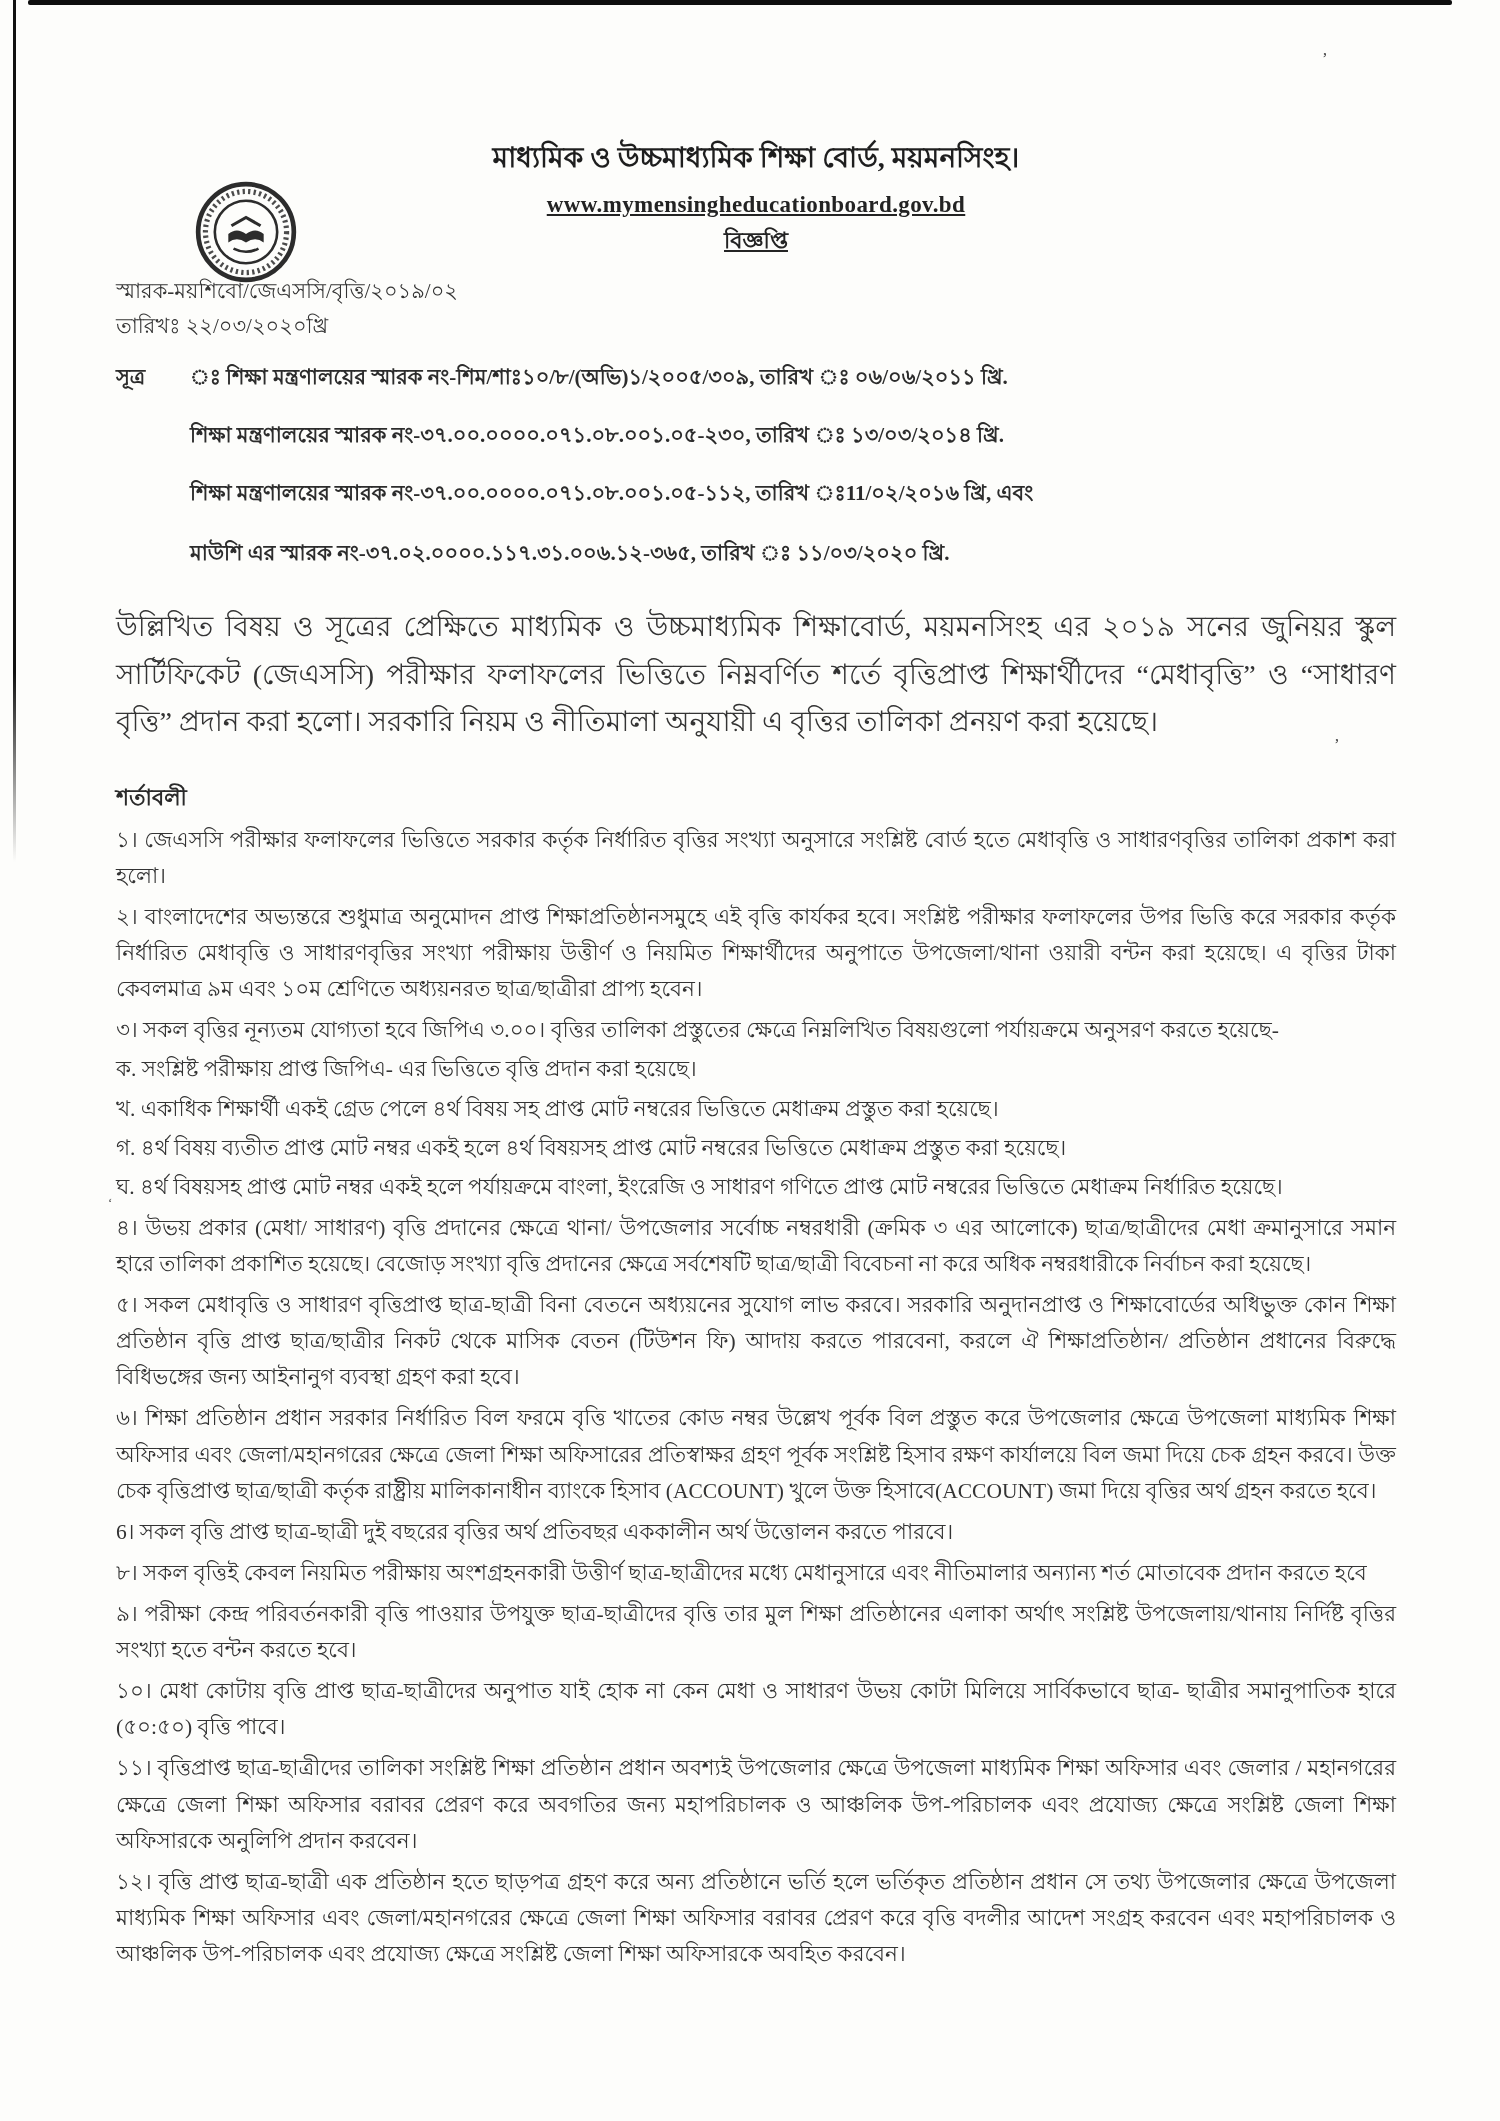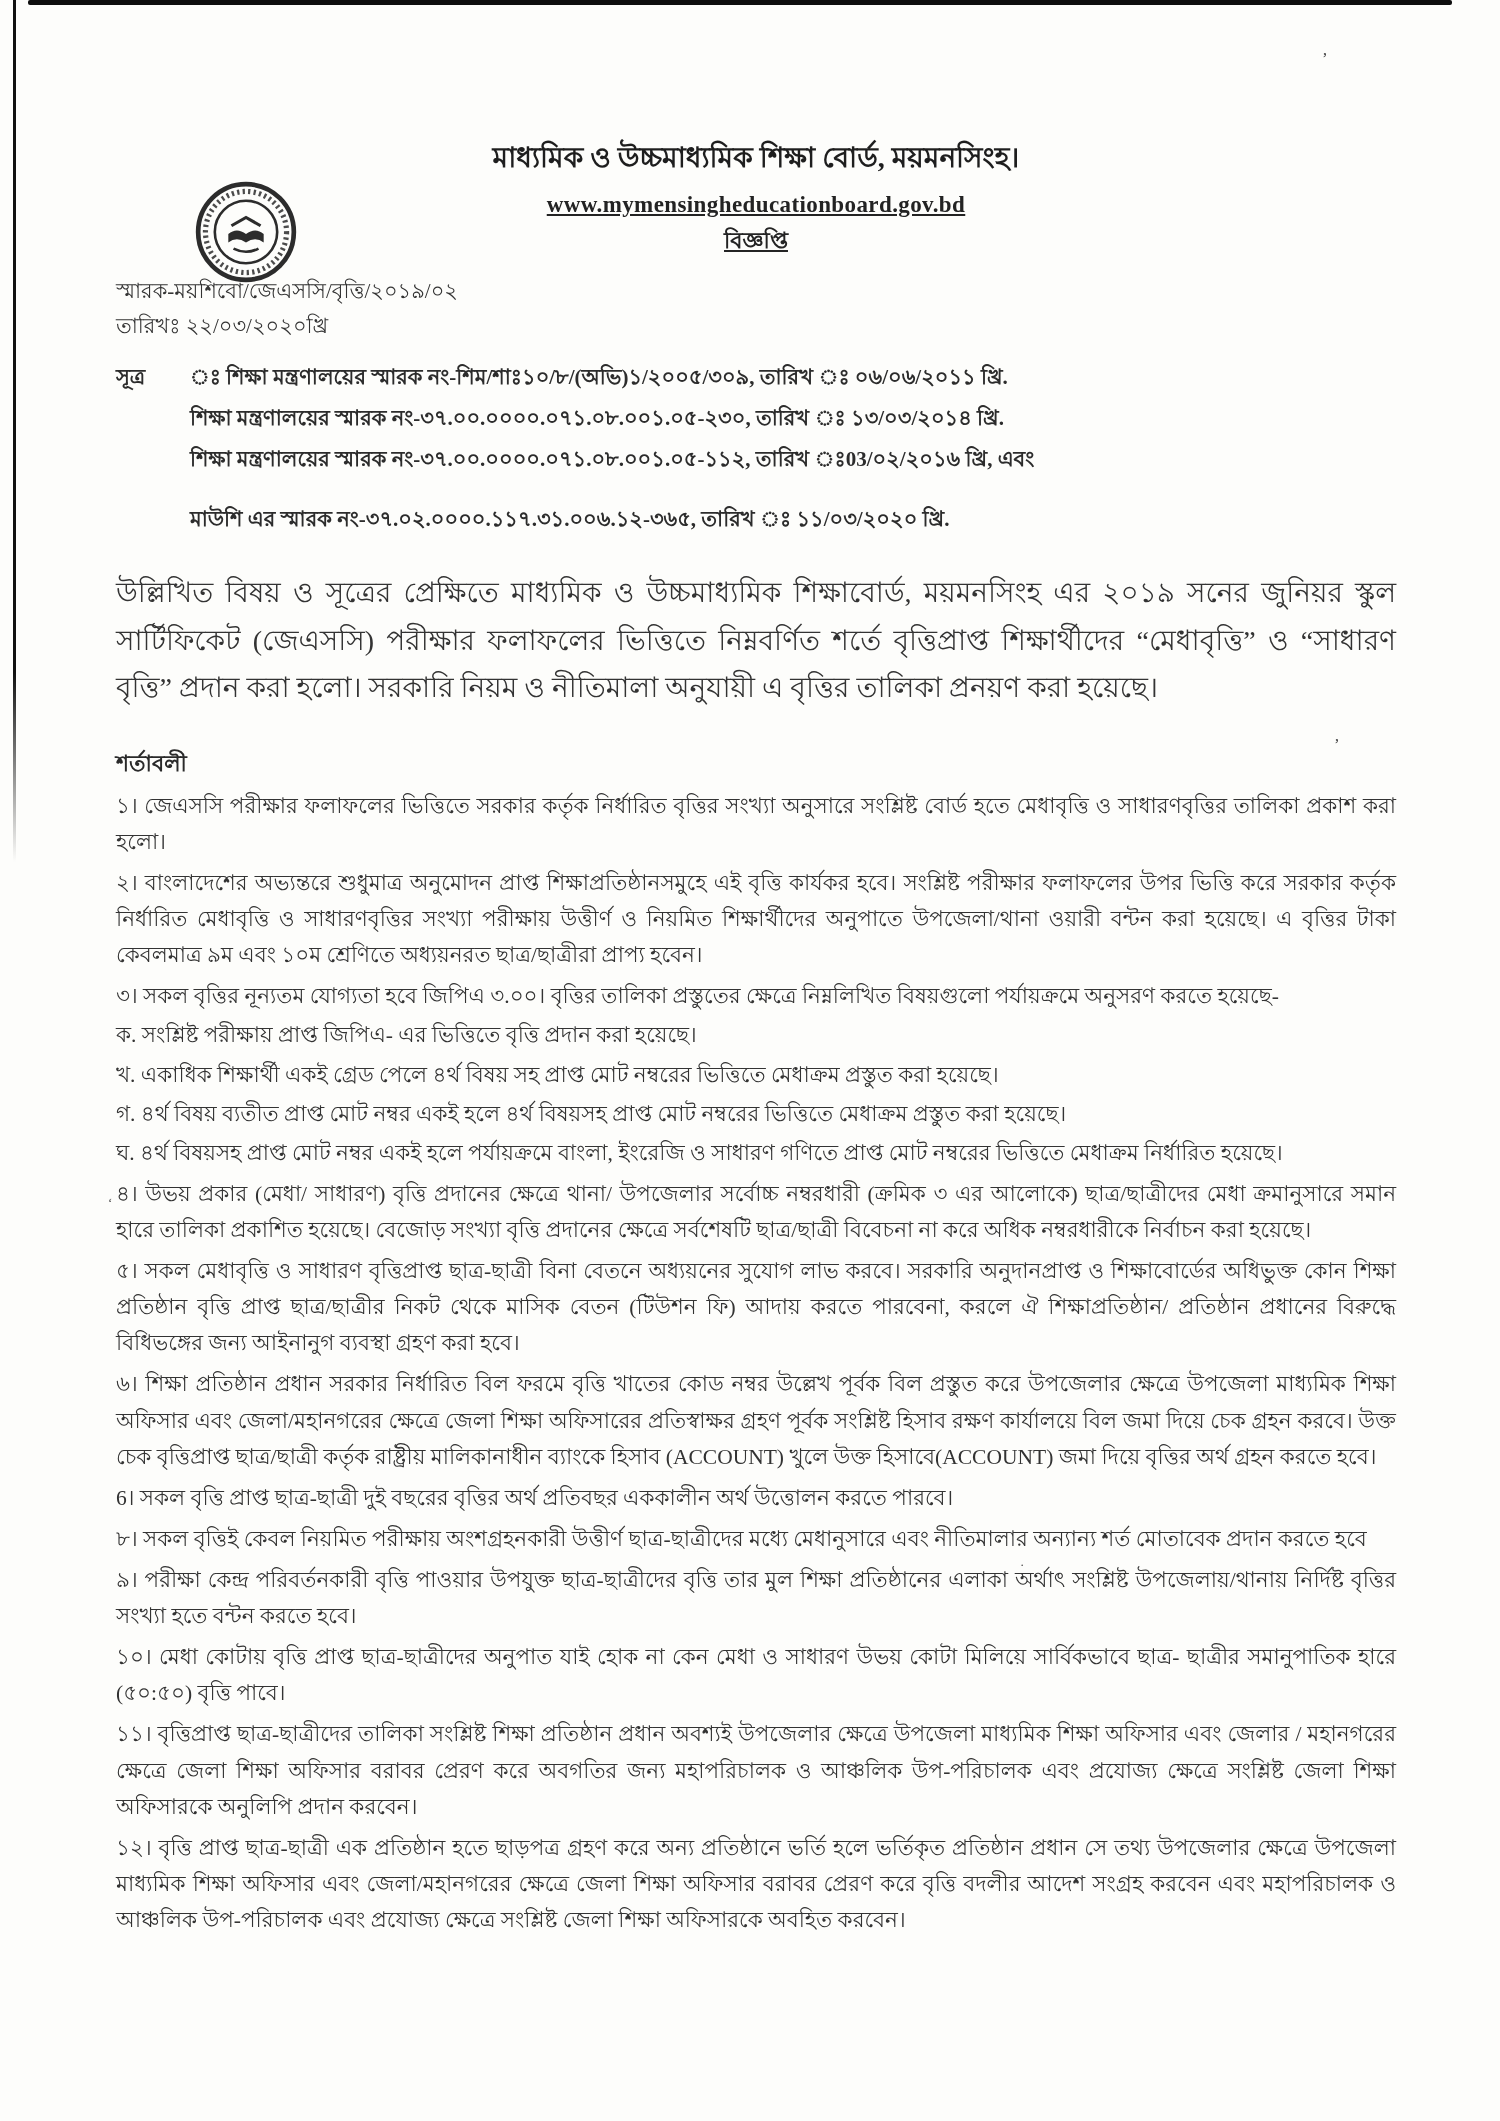--- a/index.html
+++ b/index.html
@@ -36,21 +36,21 @@
     text-decoration:underline; color:#232323; letter-spacing:.4px; cursor:pointer;
   }
   .notice { display:inline-block; margin-top:5px; font-size:22px; font-weight:bold; text-decoration:underline; color:#242424;text-align:center; }
 
   .meta-row { display:flex; justify-content:space-between; margin-top:15px; font-size:21px; color:#333;flex-direction:column; }
 
   .subject { margin-top:40px; font-size:22px; font-weight:bold; color:#2a2a2a; }
 
   .refs { display:flex; margin-top:16px; font-size:21px; font-weight:bold; color:#2c2c2c; }
   .refs-label { width:74px; flex:none; }
-  .refs-lines { display:flex; flex-direction:column; gap:6px; }
+  .refs-lines { display:flex; flex-direction:column; gap:23px; }
   .ref-extra { margin-top:25px; margin-left:74px; font-size:21px; font-weight:bold; color:#2c2c2c; }
 
   .body-par { margin-top:31px; font-size:28px; line-height:1.7; text-align:justify; color:#333; }
 
   .cond-head { margin-top:34px; font-size:22px; font-weight:bold; color:#2a2a2a; }
   .cond-item { margin-top:5px; font-size:21.5px; line-height:1.68; text-align:justify; color:#333; }
   .sub-item  { margin-top:3px; font-size:21.5px; line-height:1.68; text-align:justify; color:#333; }
 </style>
 </head>
 <body>
@@ -91,21 +91,21 @@
       <span>স্মারক-ময়শিবো/জেএসসি/বৃত্তি/২০১৯/০২</span>
       <span>তারিখঃ ২২/০৩/২০২০খ্রি</span>
     </div>
 
 
     <div class="refs">
       <div class="refs-label">সূত্র</div>
       <div class="refs-lines">
         <div>ঃ শিক্ষা মন্ত্রণালয়ের স্মারক নং-শিম/শাঃ১০/৮/(অভি)১/২০০৫/৩০৯, তারিখ ঃ ০৬/০৬/২০১১ খ্রি.</div>
         <div>শিক্ষা মন্ত্রণালয়ের স্মারক নং-৩৭.০০.০০০০.০৭১.০৮.০০১.০৫-২৩০, তারিখ ঃ ১৩/০৩/২০১৪ খ্রি.</div>
-        <div>শিক্ষা মন্ত্রণালয়ের স্মারক নং-৩৭.০০.০০০০.০৭১.০৮.০০১.০৫-১১২, তারিখ ঃ03/০২/২০১৬ খ্রি, এবং</div>
+        <div>শিক্ষা মন্ত্রণালয়ের স্মারক নং-৩৭.০০.০০০০.০৭১.০৮.০০১.০৫-১১২, তারিখ ঃ11/০২/২০১৬ খ্রি, এবং</div>
       </div>
     </div>
 
     <div class="ref-extra">মাউশি এর স্মারক নং-৩৭.০২.০০০০.১১৭.৩১.০০৬.১২-৩৬৫, তারিখ ঃ ১১/০৩/২০২০ খ্রি.</div>
 
     <div class="body-par">উল্লিখিত বিষয় ও সূত্রের প্রেক্ষিতে মাধ্যমিক ও উচ্চমাধ্যমিক শিক্ষাবোর্ড, ময়মনসিংহ এর ২০১৯ সনের  জুনিয়র স্কুল সার্টিফিকেট (জেএসসি) পরীক্ষার ফলাফলের ভিত্তিতে নিম্নবর্ণিত শর্তে বৃত্তিপ্রাপ্ত শিক্ষার্থীদের “মেধাবৃত্তি” ও “সাধারণ বৃত্তি” প্রদান করা হলো। সরকারি নিয়ম ও নীতিমালা অনুযায়ী এ বৃত্তির তালিকা প্রনয়ণ করা হয়েছে।</div>
 
     <div class="cond-head">শর্তাবলী</div>
 
     <div class="cond-item">১। জেএসসি পরীক্ষার ফলাফলের ভিত্তিতে সরকার কর্তৃক নির্ধারিত বৃত্তির সংখ্যা অনুসারে সংশ্লিষ্ট বোর্ড হতে মেধাবৃত্তি ও সাধারণবৃত্তির তালিকা প্রকাশ করা হলো।</div>

